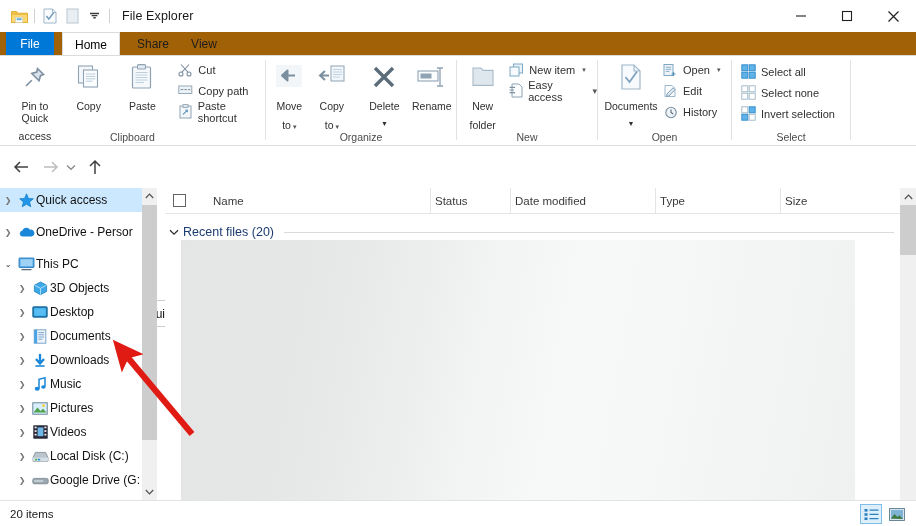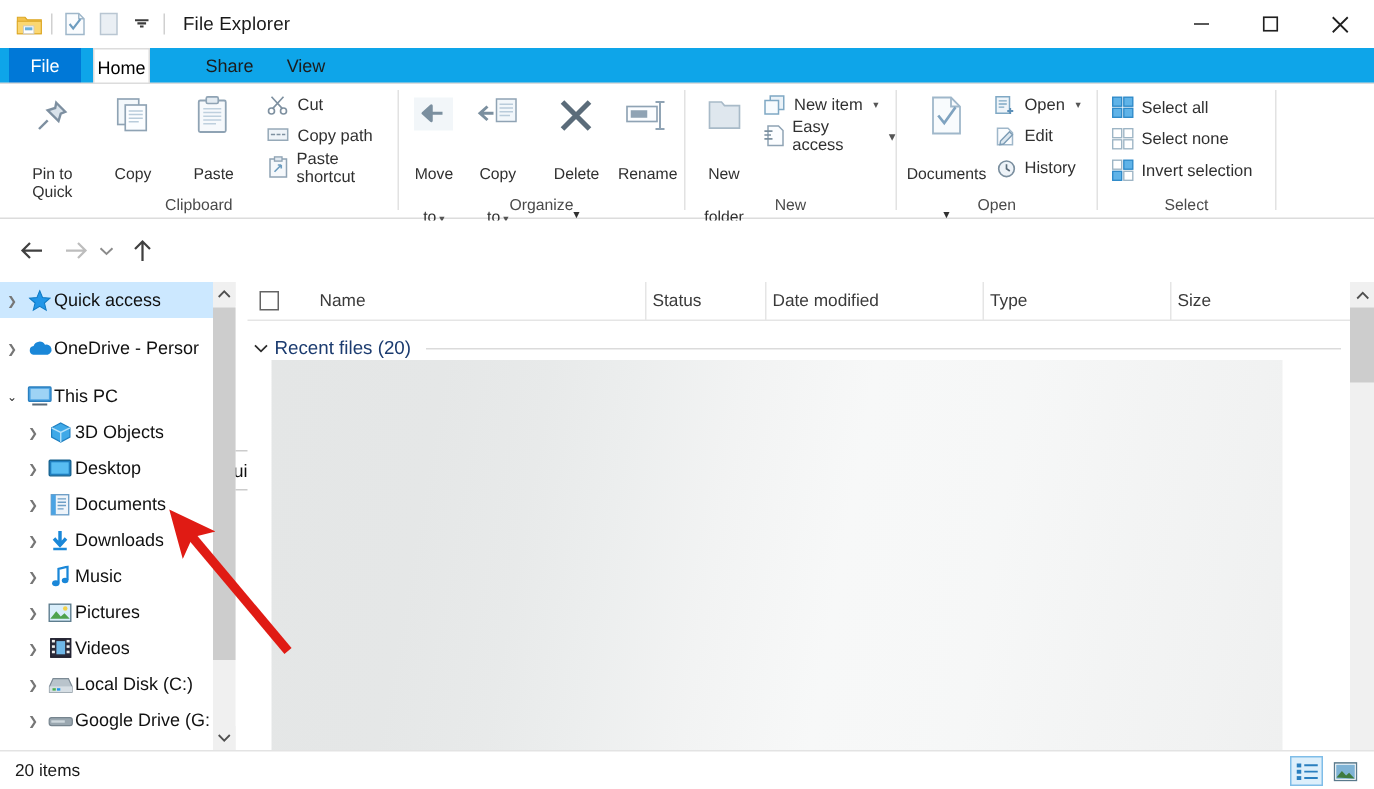--- a/index.html
+++ b/index.html
@@ -39,21 +39,21 @@
   }
   .wc-btn {
     width: 46px; height: 32px; display: flex; align-items: center; justify-content: center;
     color: #202020;
   }
   .wc-btn svg { display: block; }
 
   
   .tabstrip {
     position: absolute; left: 0; top: 32px; width: 916px; height: 24px;
-    background: #0ea5e9;
+    background: #a16207;
   }
   .tab {
     position: absolute; top: 0; height: 24px;
     display: flex; align-items: center; justify-content: center;
     font-size: 12px; color: #1c1c1c;
   }
   .tab.file {
     background: #0078d7; color: #ffffff;
     left: 6px; width: 48px;
   }
@@ -97,21 +97,21 @@
   .rgroup-div {
     position: absolute; top: 4px; width: 1px; height: 80px; background: #e2e2e2;
   }
 
   .bigbtn {
     width: 56px; display: flex; flex-direction: column; align-items: center;
     padding-top: 4px; cursor: default;
   }
   .bigbtn .bi { height: 34px; display: flex; align-items: center; justify-content: center; }
   .bigbtn .bl {
-    font-size: 10.5px; color: #303030; text-align: center; line-height: 11.5px; margin-top: 17px;
+    font-size: 10.5px; color: #303030; text-align: center; line-height: 11.5px; margin-top: 7px;
   }
   .smallbtn {
     display: flex; align-items: center; gap: 5px; height: 21px;
     font-size: 11px; color: #303030; padding-left: 2px;
   }
   .smallbtn .si { width: 16px; height: 16px; display: flex; align-items: center; justify-content: center; }
   .smallcol { display: flex; flex-direction: column; padding-top: 3px; }
   .drop-caret { font-size: 7px; color: #555; margin-left: 2px; }
 
   
@@ -303,21 +303,21 @@
       <div class="wc-btn">
         <svg width="13" height="13" viewBox="0 0 13 13">
             <path d="M1.5 1.5 L11.5 11.5 M11.5 1.5 L1.5 11.5" stroke="#202020" stroke-width="1.2"></path>
           </svg>
       </div>
     </div>
   </div>
 
   <div class="tabstrip">
     <div class="tab file">File</div>
-    <div class="tab active" style="left:62px;width:38px;">Home</div>
+    <div class="tab active" style="left:62px;width:58px;">Home</div>
     <div class="tab" style="left:126px;width:54px;">Share</div>
     <div class="tab" style="left:180px;width:48px;">View</div>
 
     <div class="ribbon-help">
       <div class="chev-up">
         <svg width="11" height="8" viewBox="0 0 11 8">
             <path d="M1 6 L5.5 1.6 L10 6" fill="none" stroke="#555" stroke-width="1.1"></path>
           </svg>
       </div>
       <div class="help-circle">?</div>

